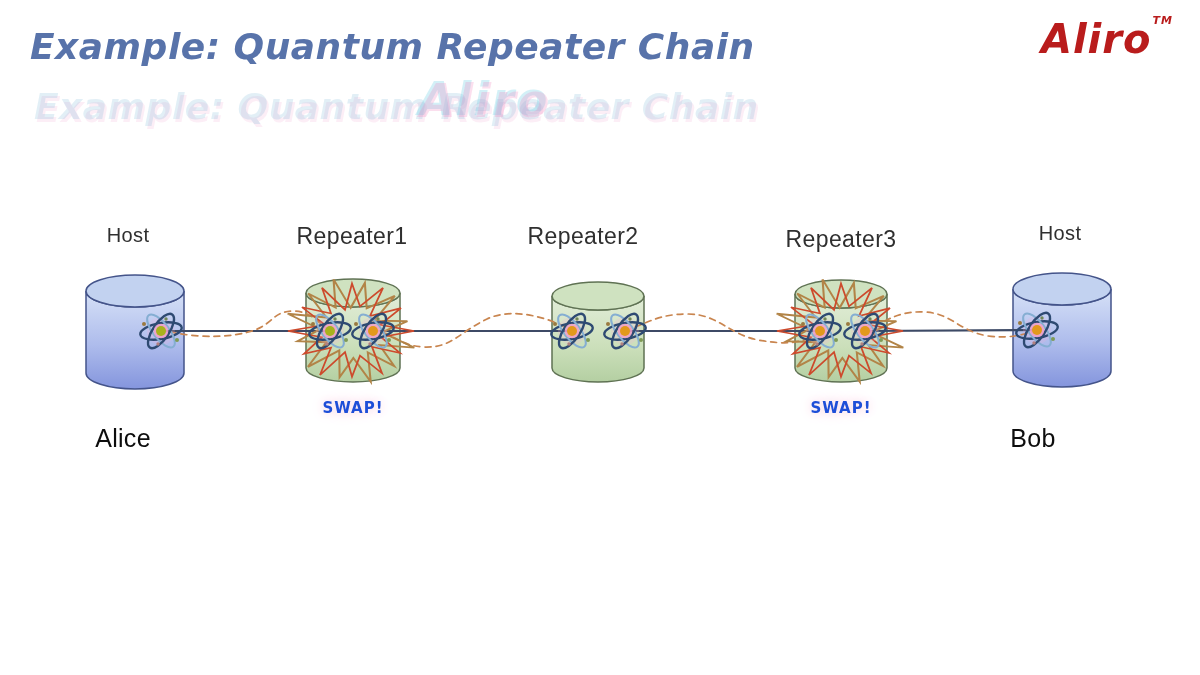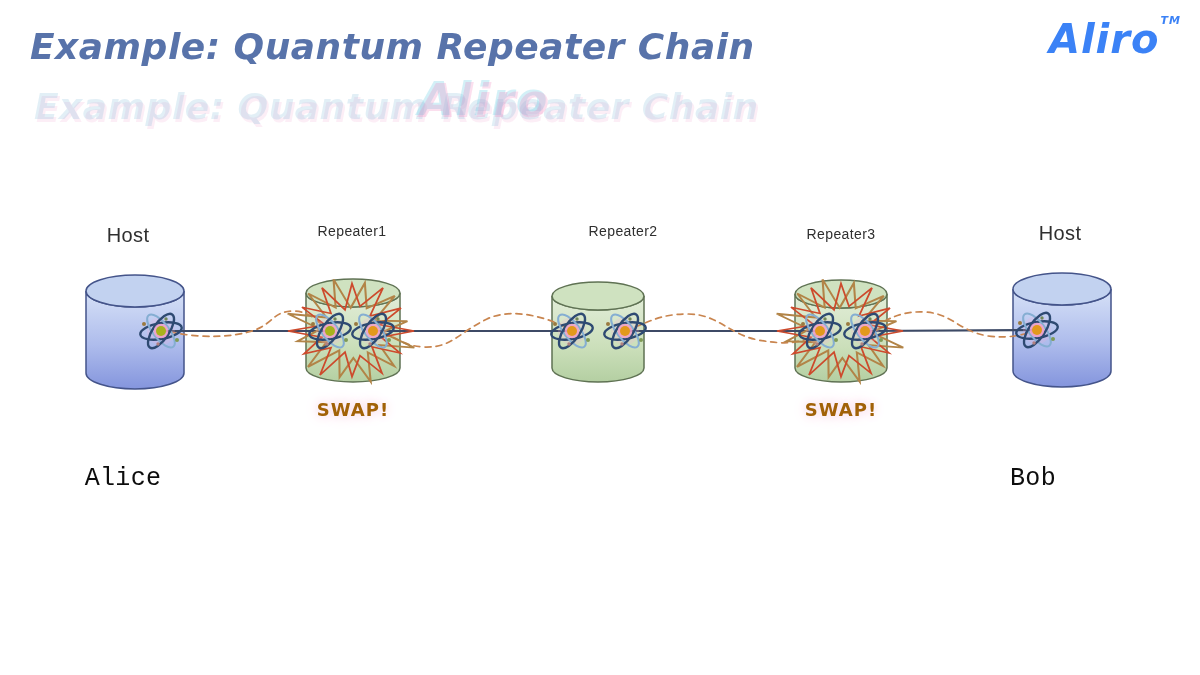--- a/index.html
+++ b/index.html
@@ -27,41 +27,41 @@
   }
   .ghost-logo{
     left:420px;top:74px;
     font-family:"DejaVu Sans",sans-serif;
     font-weight:bold;font-size:46px;letter-spacing:2px;
     color:rgba(240,130,190,0.26);
     text-shadow:-2px -2px 0 rgba(110,205,230,0.30);
     filter:blur(0.6px);z-index:1;
   }
   .logo{
-    right:20px;top:16px;z-index:6;
+    right:28px;top:16px;z-index:6;
     font-family:"DejaVu Sans",sans-serif;
     font-weight:bold;font-size:40px;letter-spacing:1px;
-    color:#3b82f6;white-space:nowrap;
+    color:#b91c1c;white-space:nowrap;
   }
   .logo sup{font-size:11px;font-weight:bold;vertical-align:top;position:relative;top:-2px;left:1px;}
 
   
   .lbl{position:absolute;width:170px;text-align:center;white-space:nowrap;z-index:7;}
   .node-label{
     font-family:"Liberation Sans",sans-serif;
-    font-size:14px;color:#2f2f2f;letter-spacing:.4px;
+    font-size:23px;color:#2f2f2f;letter-spacing:.4px;
   }
   .host-label{font-size:20px;}
   .sub-label{
-    font-family:Liberation Mono, monospace;
-    font-size:25px;color:#0d0d0d;letter-spacing:.3px;margin-top:40px;
+    font-family:Liberation Sans, sans-serif;
+    font-size:25px;color:#0d0d0d;letter-spacing:.3px;
   }
   .swap-label{
     font-family:"DejaVu Sans",sans-serif;
-    font-weight:bold;font-size:18px;letter-spacing:1px;color:#a16207;
+    font-weight:bold;font-size:15px;letter-spacing:1px;color:#1d4ed8;
     text-shadow:0 0 10px #f8d7e6,0 0 18px #f6dcea;
   }
 
   
   svg.cyl{position:absolute;z-index:2;overflow:visible;}
   #links-layer{position:absolute;left:0;top:0;z-index:3;}
   #icons-layer{position:absolute;left:0;top:0;z-index:4;}
   #svg-defs{position:absolute;width:0;height:0;}
 </style>
 </head>
@@ -102,21 +102,21 @@
 
 <div class="abs ghost-title">Example: Quantum Repeater Chain</div>
 <div class="abs ghost-logo">Aliro</div>
 <h1 class="abs page-title" style="margin:0">Example: Quantum Repeater Chain</h1>
 <div class="abs logo">
   <span>Aliro</span><sup>TM</sup>
 </div>
 
 <div class="lbl node-label host-label" style="left:43px;top:224px">Host</div>
 <div class="lbl node-label" style="left:267px;top:223px">Repeater1</div>
-<div class="lbl node-label" style="left:538px;top:223px">Repeater2</div>
+<div class="lbl node-label" style="left:498px;top:223px">Repeater2</div>
 <div class="lbl node-label" style="left:756px;top:226px">Repeater3</div>
 <div class="lbl node-label host-label" style="left:975px;top:222px">Host</div>
 
 <svg class="cyl" style="left:85px;top:274px" width="100" height="116" viewBox="0 0 100 116">
   <path d="M1 17 V99 A49 16 0 0 0 99 99 V17 A49 16 0 0 1 1 17 Z" fill="url(#gradHost)" stroke="#44548a" stroke-width="1.5"></path>
   <ellipse cx="50" cy="17" rx="49" ry="16" fill="#c2d2f0" stroke="#44548a" stroke-width="1.5"></ellipse>
 </svg>
 
 <svg class="cyl" style="left:305px;top:278px" width="96" height="106" viewBox="0 0 96 106">
   <path d="M1 15 V90 A47 14 0 0 0 95 90 V15 A47 14 0 0 1 1 15 Z" fill="url(#gradRep)" stroke="#5f7253" stroke-width="1.5"></path>

